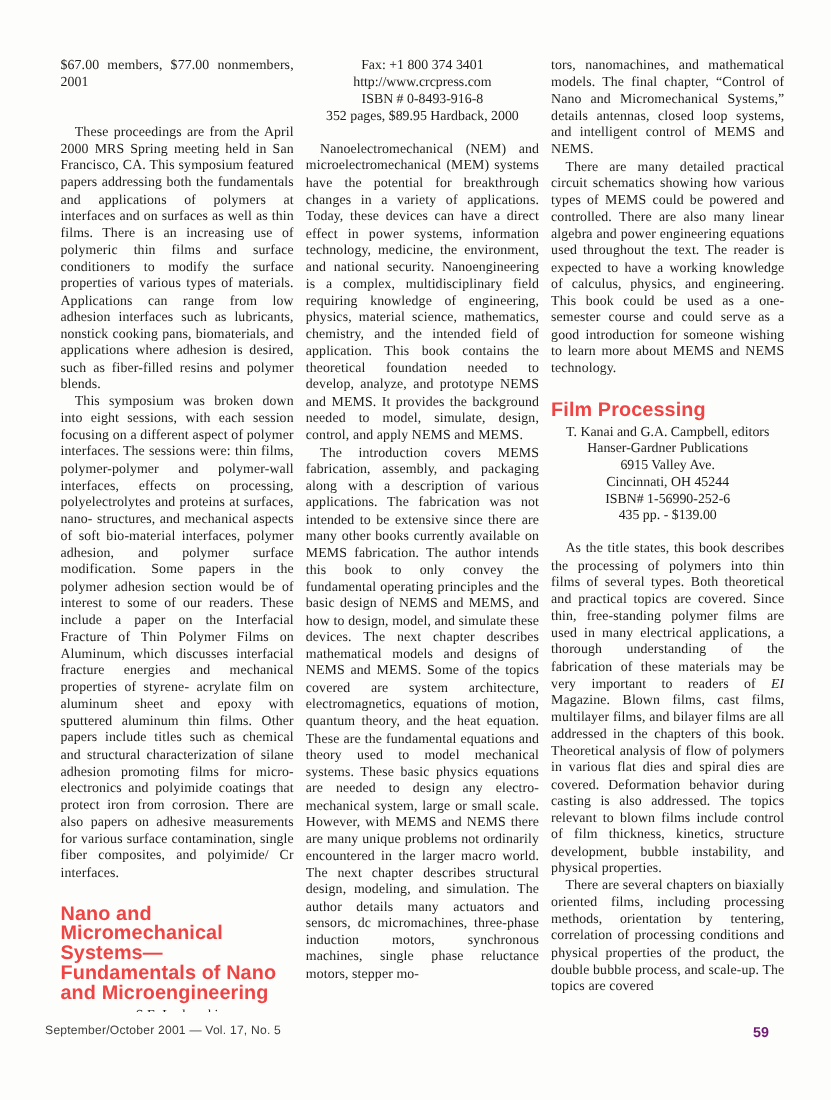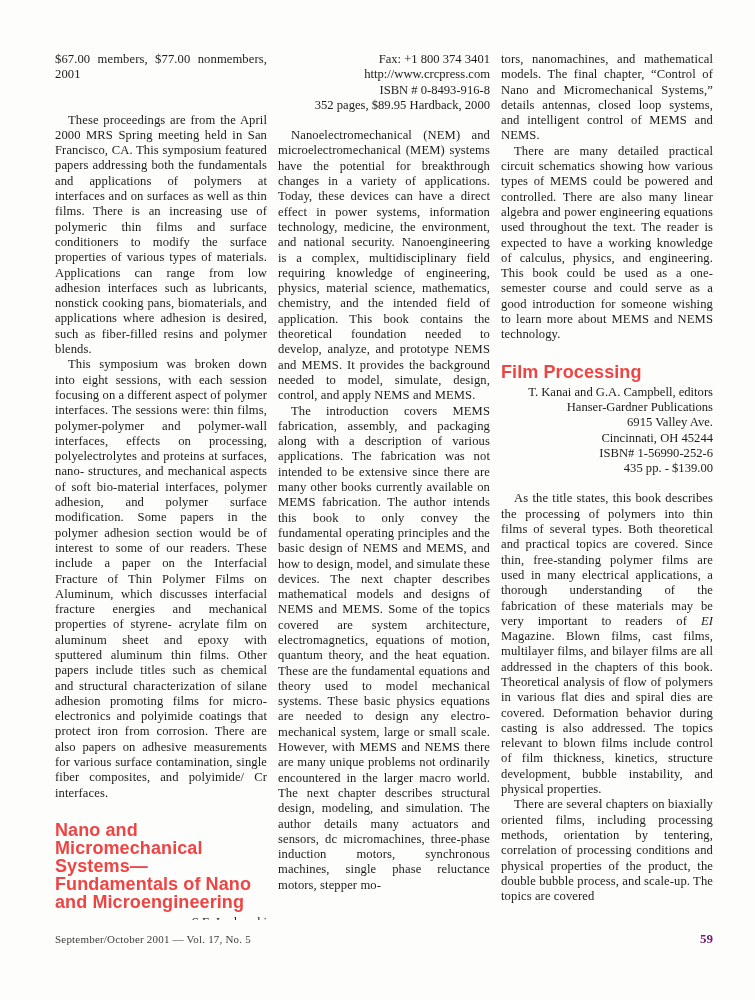--- a/index.html
+++ b/index.html
@@ -52,36 +52,36 @@
     margin: 20px 0 4px 0;
     font-family: "Liberation Sans", "DejaVu Sans", sans-serif;
     font-weight: 700;
     font-size: 18px;
     line-height: 18px;
     color: #ef4444;
     text-align: left;
     letter-spacing: 0.1px;
   }
   .address {
-    text-align: right;
+    text-align: center;
   }
   .address-line {
     font-size: 12.6px;
     line-height: 15.3px;
     white-space: nowrap;
   }
   .footer {
     position: absolute;
-    left: 55px;
+    left: 41px;
     top: 931px;
     width: 658px;
     display: flex;
     justify-content: space-between;
-    align-items: center;
-    font-family: Liberation Serif, serif;
+    align-items: flex-start;
+    font-family: Liberation Sans, sans-serif;
   }
   .issue-info {
     font-size: 11px;
     color: #3d3d3d;
     letter-spacing: 0.2px;
   }
   .page-number {
     font-size: 13px;
     font-weight: 700;
     color: #701a75;

